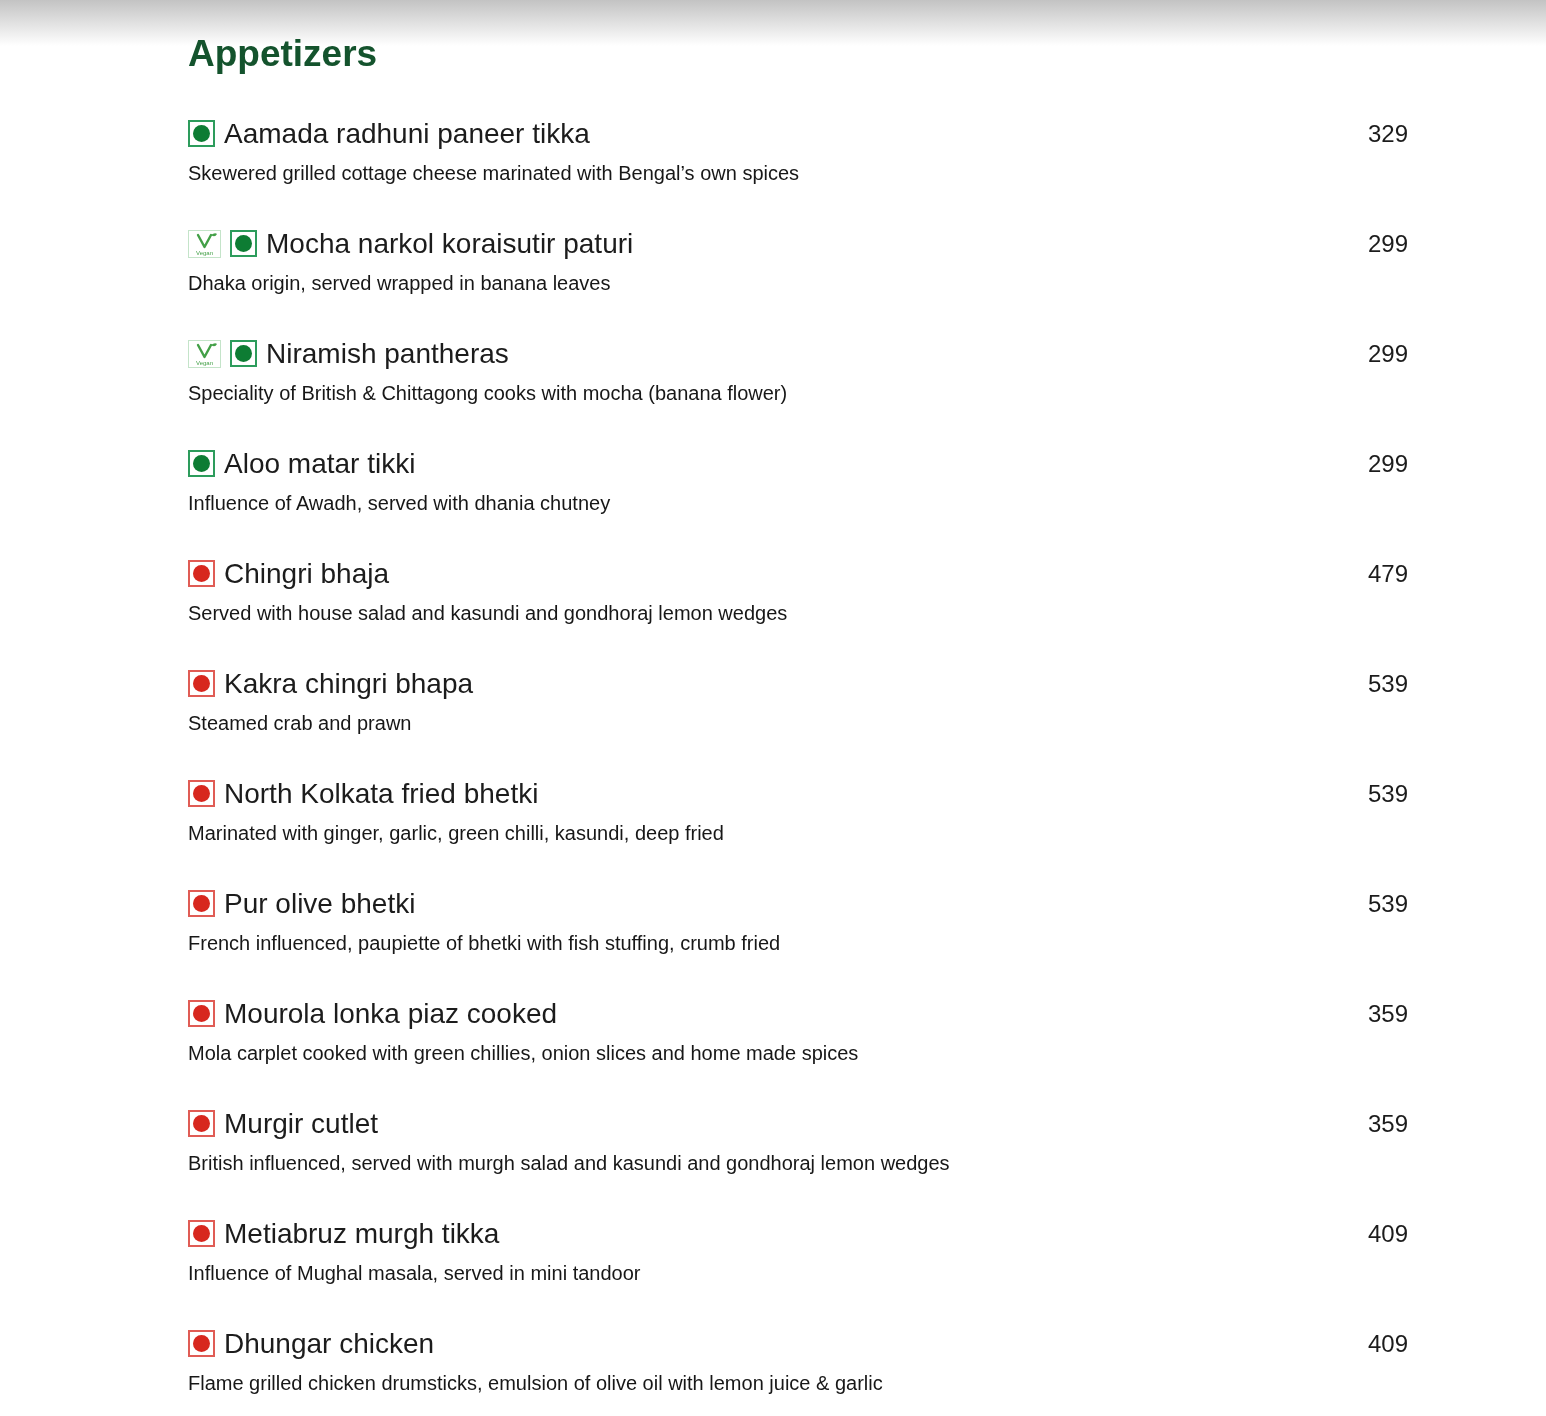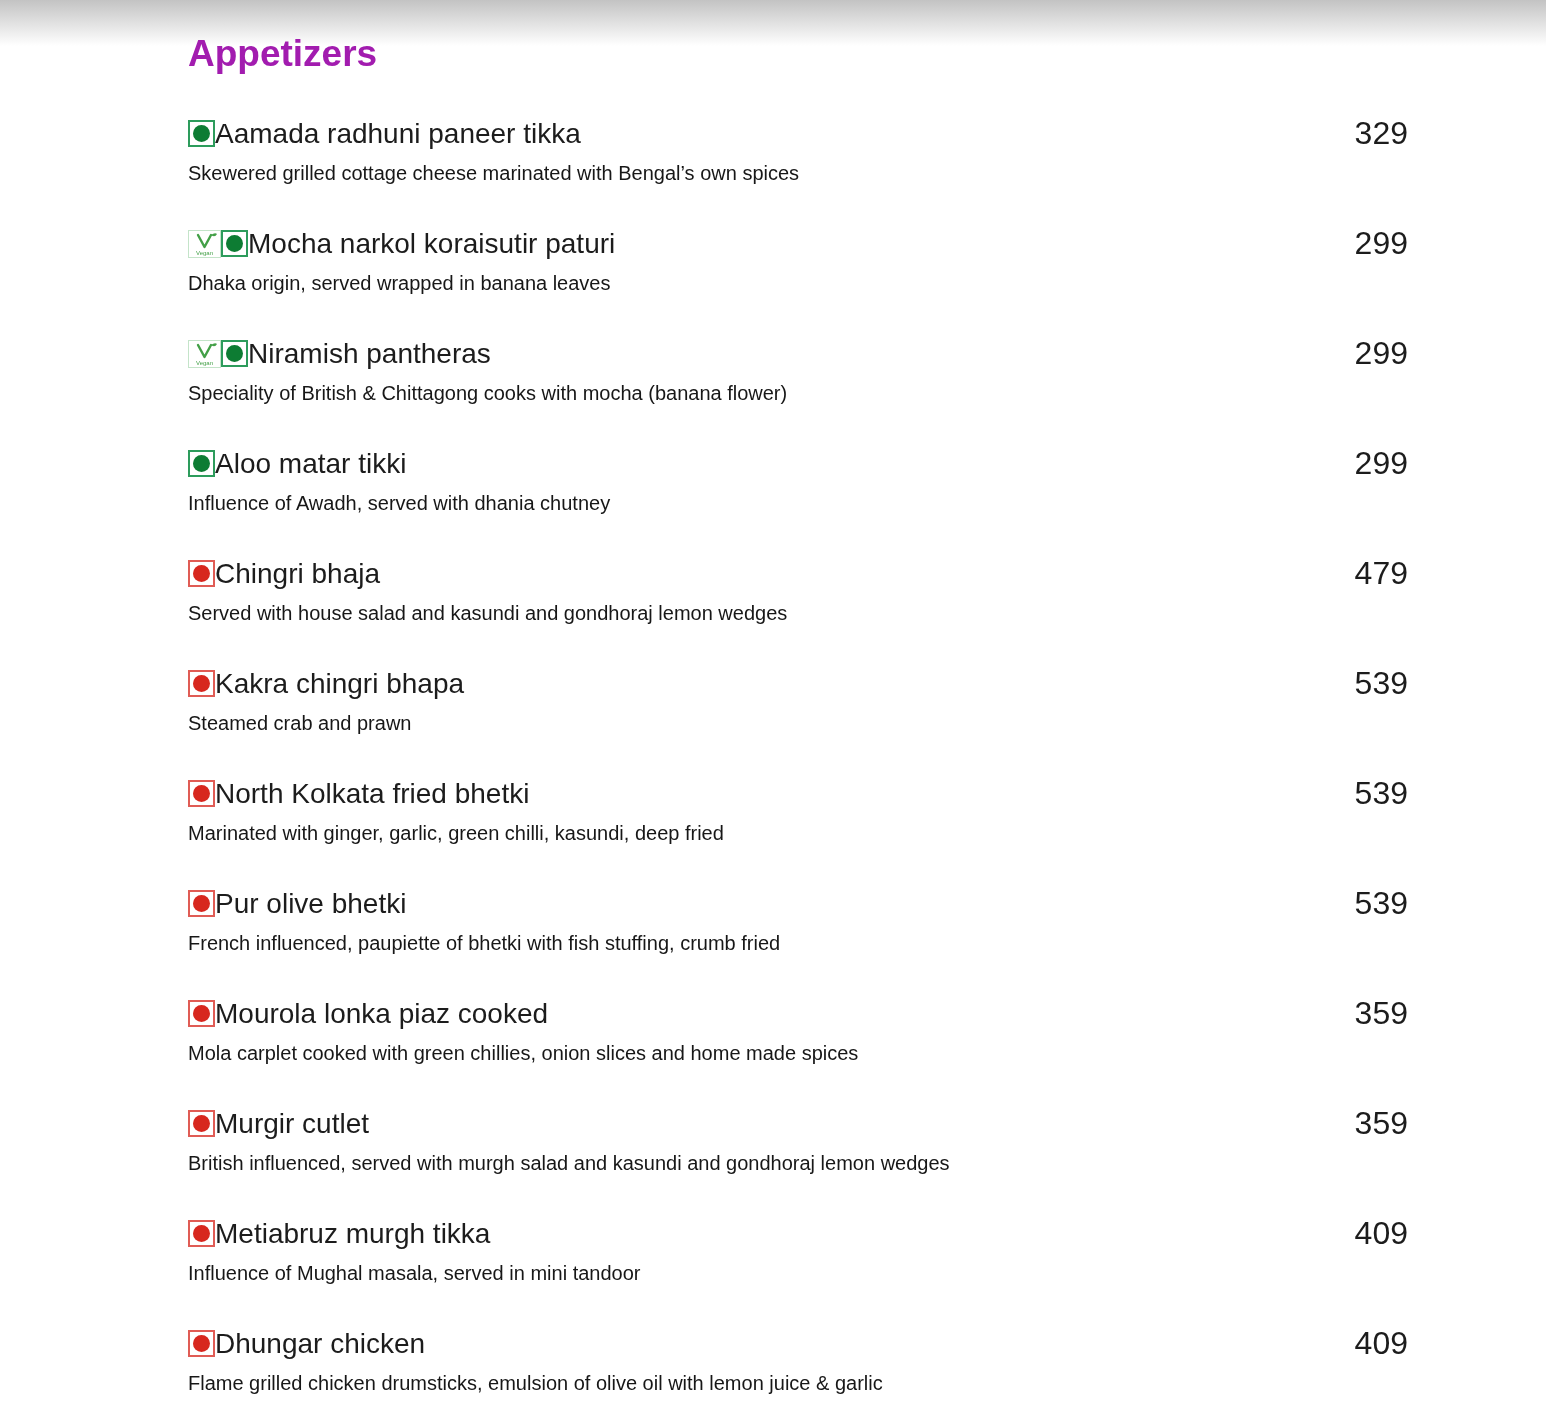--- a/index.html
+++ b/index.html
@@ -26,38 +26,39 @@
     position: absolute;
     left: 188px;
     right: 138px;
     top: 34px;
   }
   .section-title {
     font-size: 37px;
     font-weight: bold;
     margin: 0 0 40px 0;
     line-height: 1.1;
-    color: #a21caf;
+    color: #14532d;
   }
   .item {
     margin-bottom: 33px;
   }
   .item-head {
     display: flex;
     align-items: center;
+    gap: 9px;
     min-height: 38px;
   }
   .item-name {
     font-size: 28px;
     line-height: 36px;
     color: #1c1c1c;
   }
   .item-price {
     margin-left: auto;
-    font-size: 32px;
+    font-size: 24px;
     color: #1c1c1c;
     padding-left: 20px;
     white-space: nowrap;
   }
   .item-desc {
     font-size: 20px;
     line-height: 38px;
     margin-top: 1px;
     color: #171717;
   }

